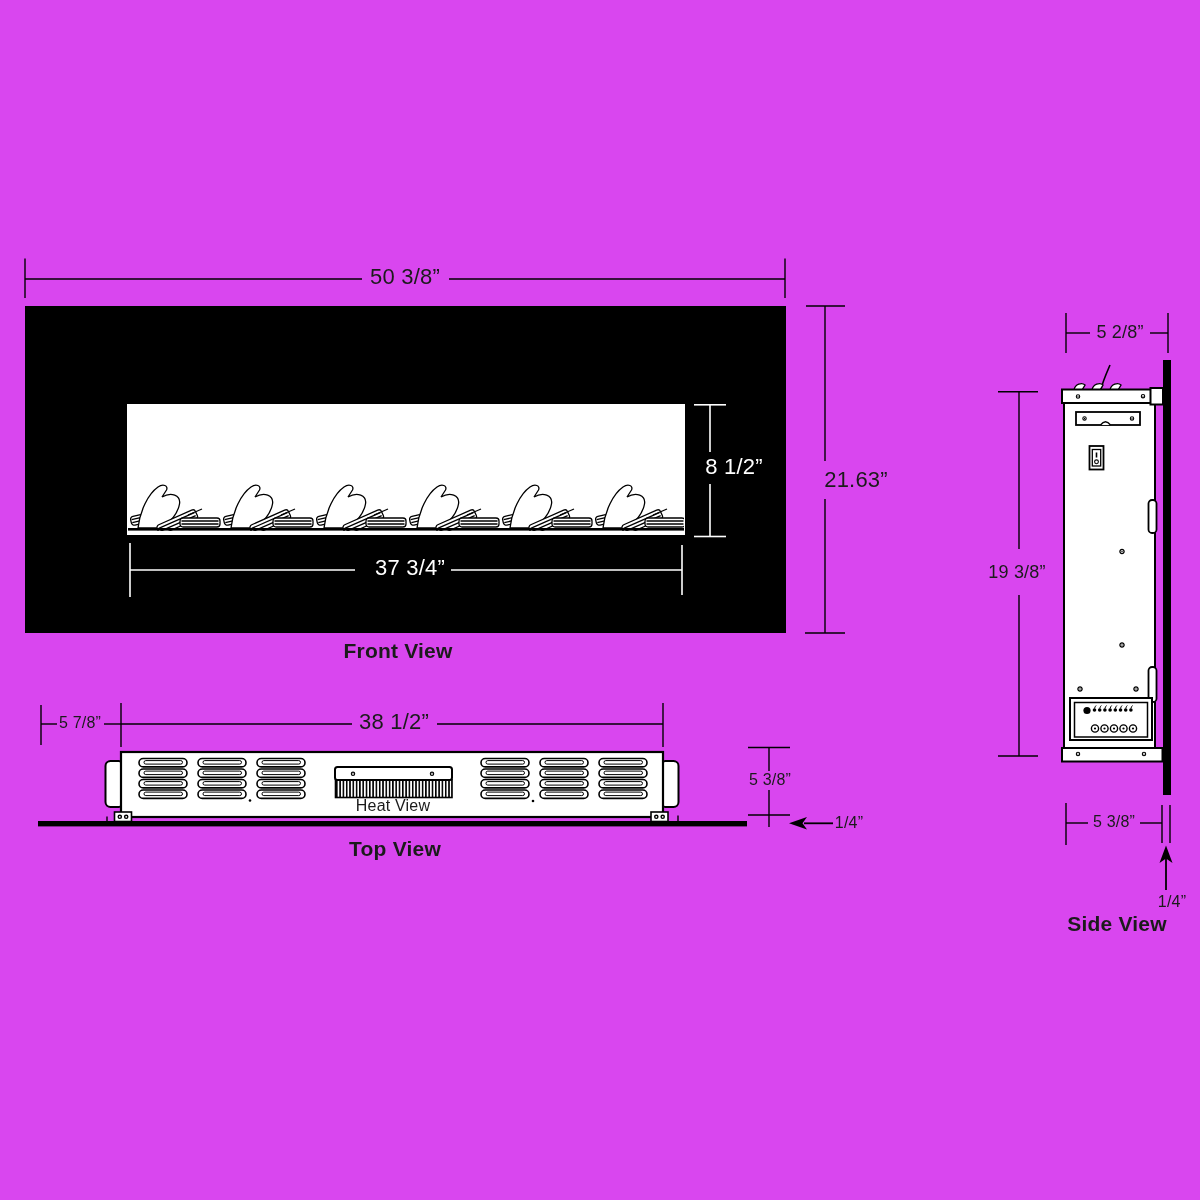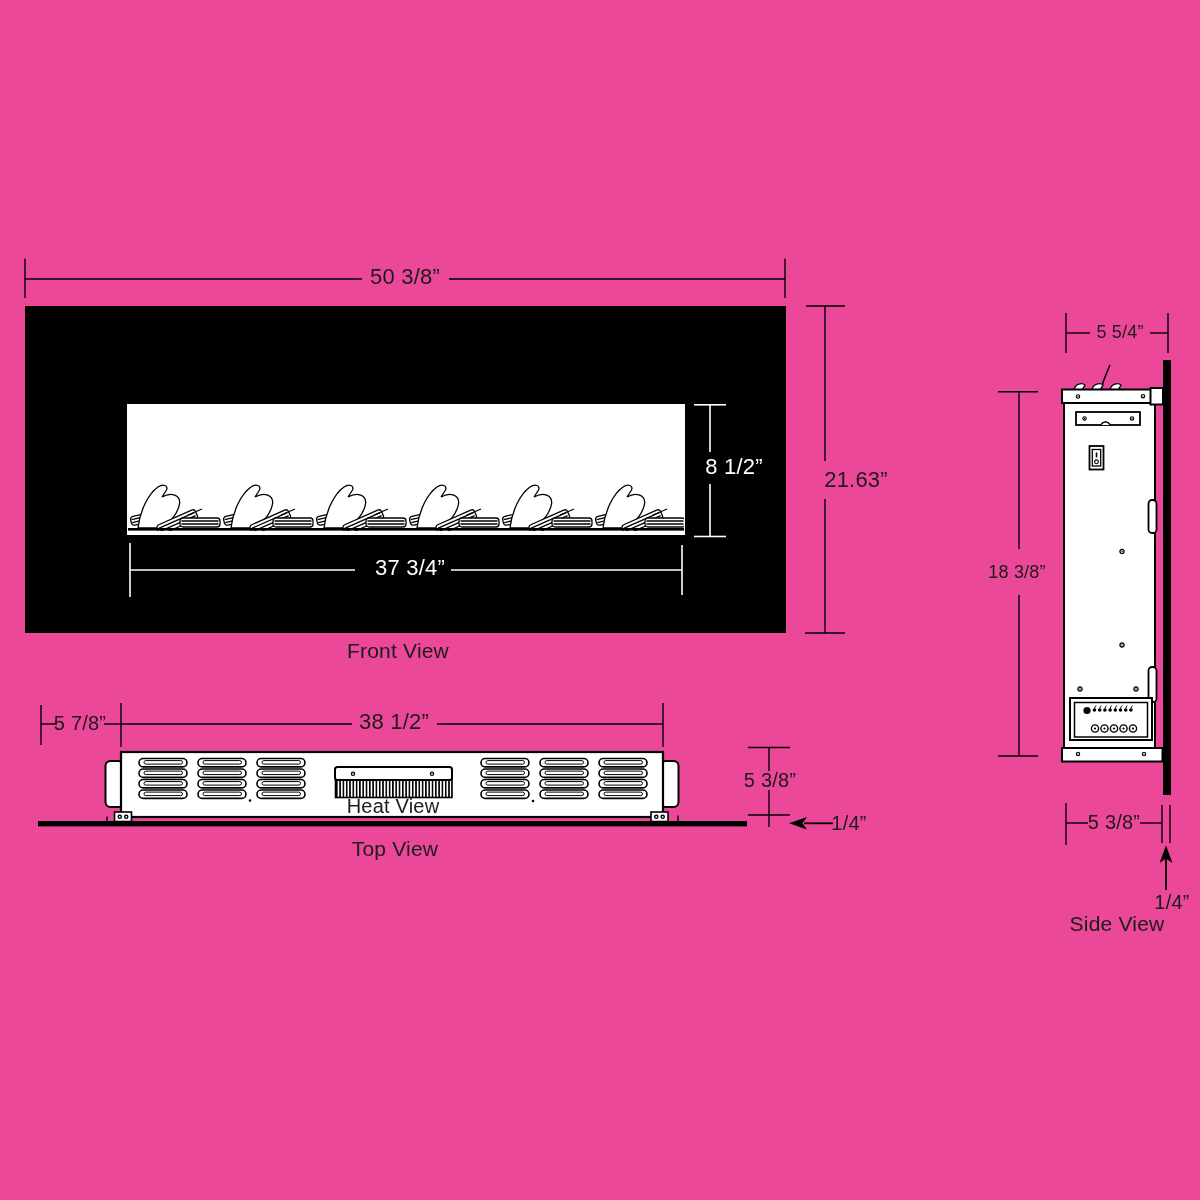--- a/index.html
+++ b/index.html
@@ -1,25 +1,25 @@
 <!DOCTYPE html>
 <html><head>
 <meta charset="utf-8">
 <style>
   html,body{margin:0;padding:0;background:#fff;}
   .stage{
-    position:relative;width:1200px;height:1200px;background:#ec4899;
+    position:relative;width:1200px;height:1200px;background:#d946ef;
     font-family:"Liberation Sans",sans-serif;color:#1b1b1b;overflow:hidden;
   }
   .art{position:absolute;left:0;top:0;}
   .lbl{position:absolute;transform:translate(-50%,-50%);white-space:nowrap;letter-spacing:.2px;}
   .f22{font-size:22px;}
-  .f21{font-size:21px;}
+  .f21{font-size:21px;font-weight:bold;}
   .f18{font-size:18px;}
-  .f16{font-size:20px;}
+  .f16{font-size:16px;}
   .white{color:#ffffff;}
 </style>
 </head>
 <body>
 
 <div class="stage">
 
 <svg class="art" width="1200" height="1200" viewBox="0 0 1200 1200" stroke="#000" fill="none" stroke-width="1.4">
 
   <defs>
@@ -290,19 +290,19 @@
 <div class="lbl f22 white" style="left:403px;top:568px;margin-left:7px;">37 3/4”</div>
 <div class="lbl f21" style="left:398px;top:651px;">Front View</div>
 
 <div class="lbl f16" style="left:80px;top:723px;">5 7/8”</div>
 <div class="lbl f22" style="left:394px;top:722px;">38 1/2”</div>
 <div class="lbl f16" style="left:393px;top:806px;">Heat View</div>
 <div class="lbl f16" style="left:770px;top:780px;">5 3/8”</div>
 <div class="lbl f16" style="left:849px;top:823px;">1/4”</div>
 <div class="lbl f21" style="left:395px;top:849px;text-align:center;">Top View</div>
 
-<div class="lbl f18" style="left:1120px;top:332px;">5 5/4”</div>
-<div class="lbl f18" style="left:1017px;top:572px;">18 3/8”</div>
+<div class="lbl f18" style="left:1120px;top:332px;">5 2/8”</div>
+<div class="lbl f18" style="left:1017px;top:572px;">19 3/8”</div>
 <div class="lbl f16" style="left:1114px;top:822px;">5 3/8”</div>
 <div class="lbl f16" style="left:1172px;top:902px;">1/4”</div>
 <div class="lbl f21" style="left:1117px;top:924px;">Side View</div>
 
 </div>
 
 </body></html>

